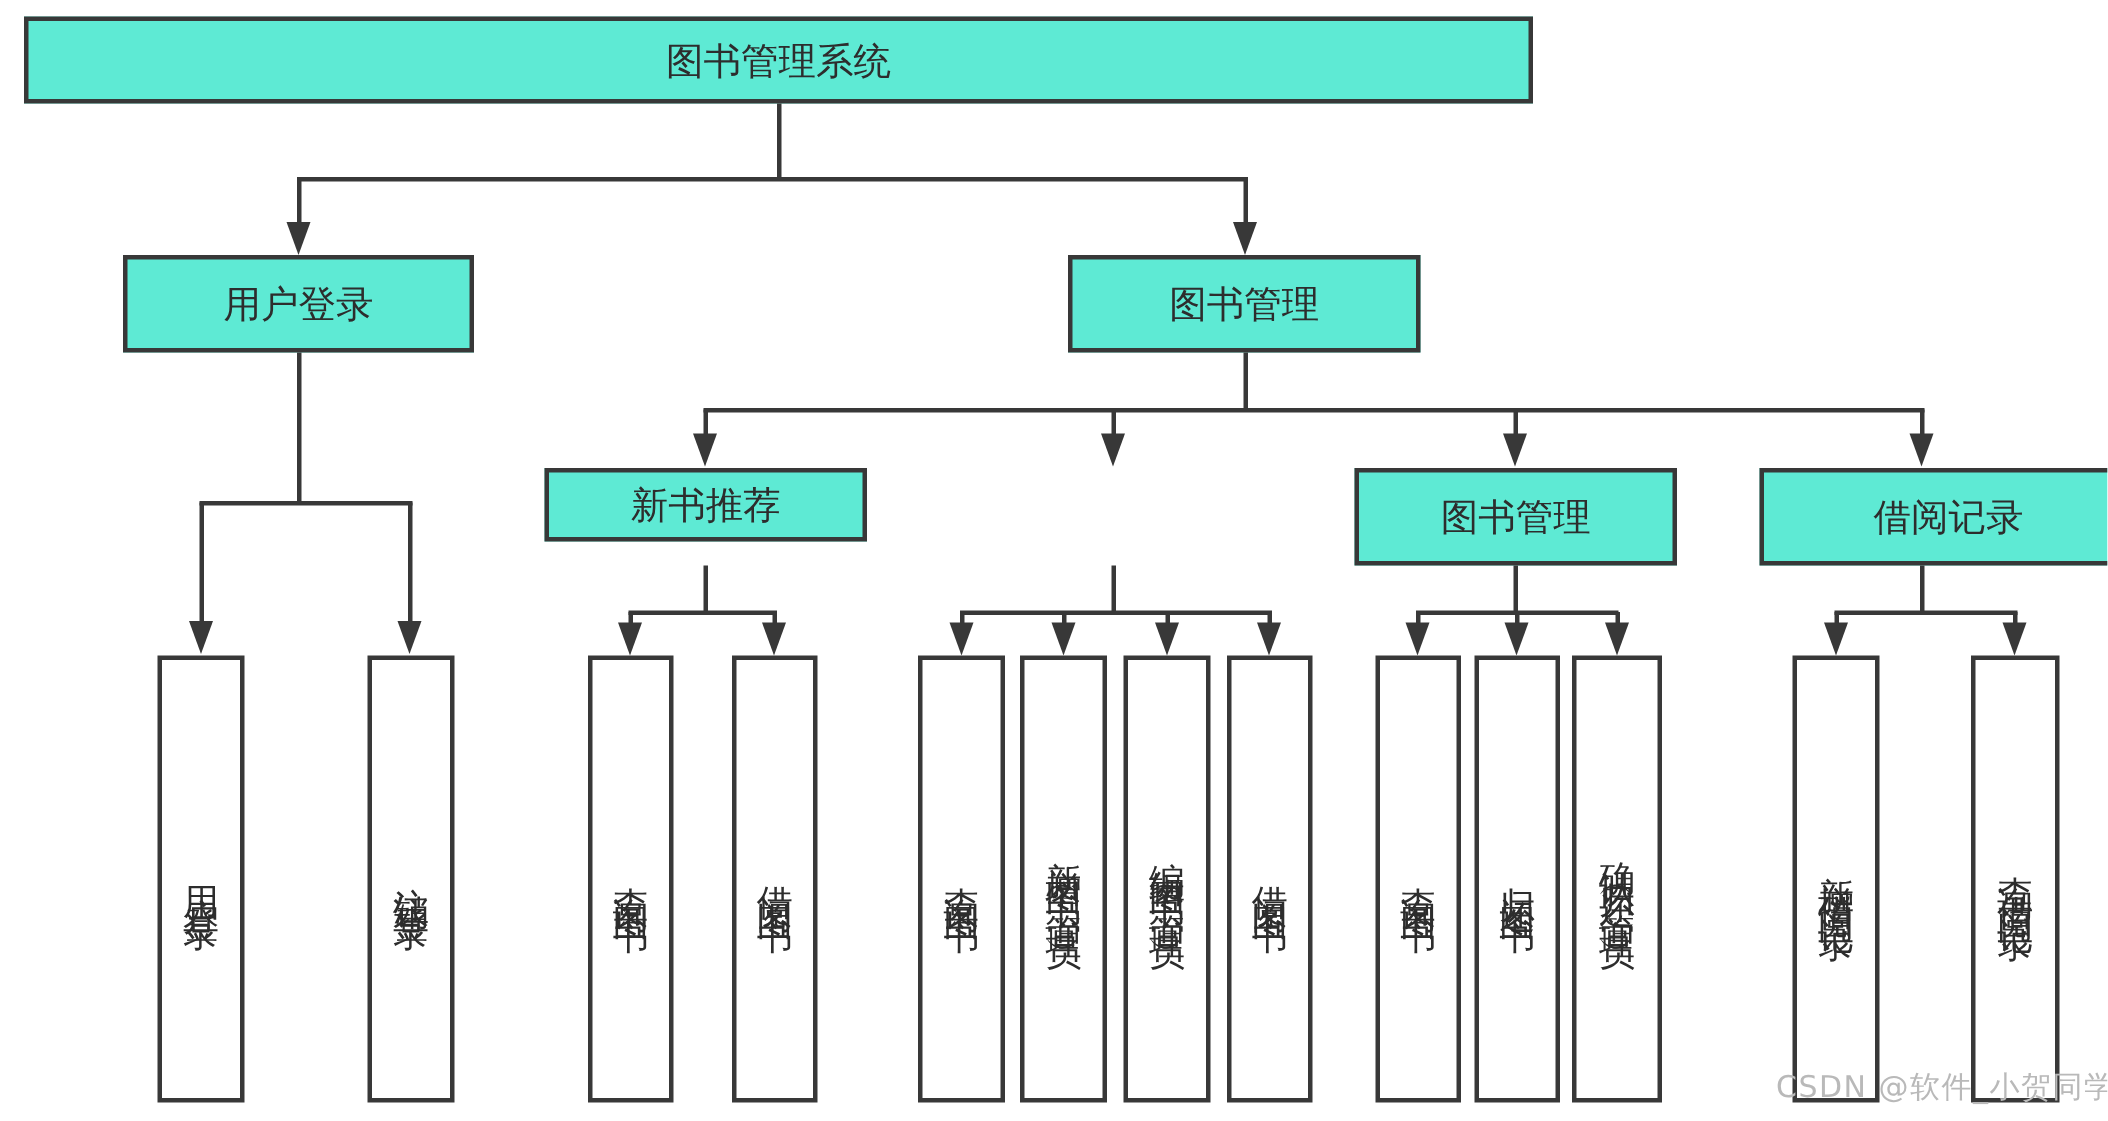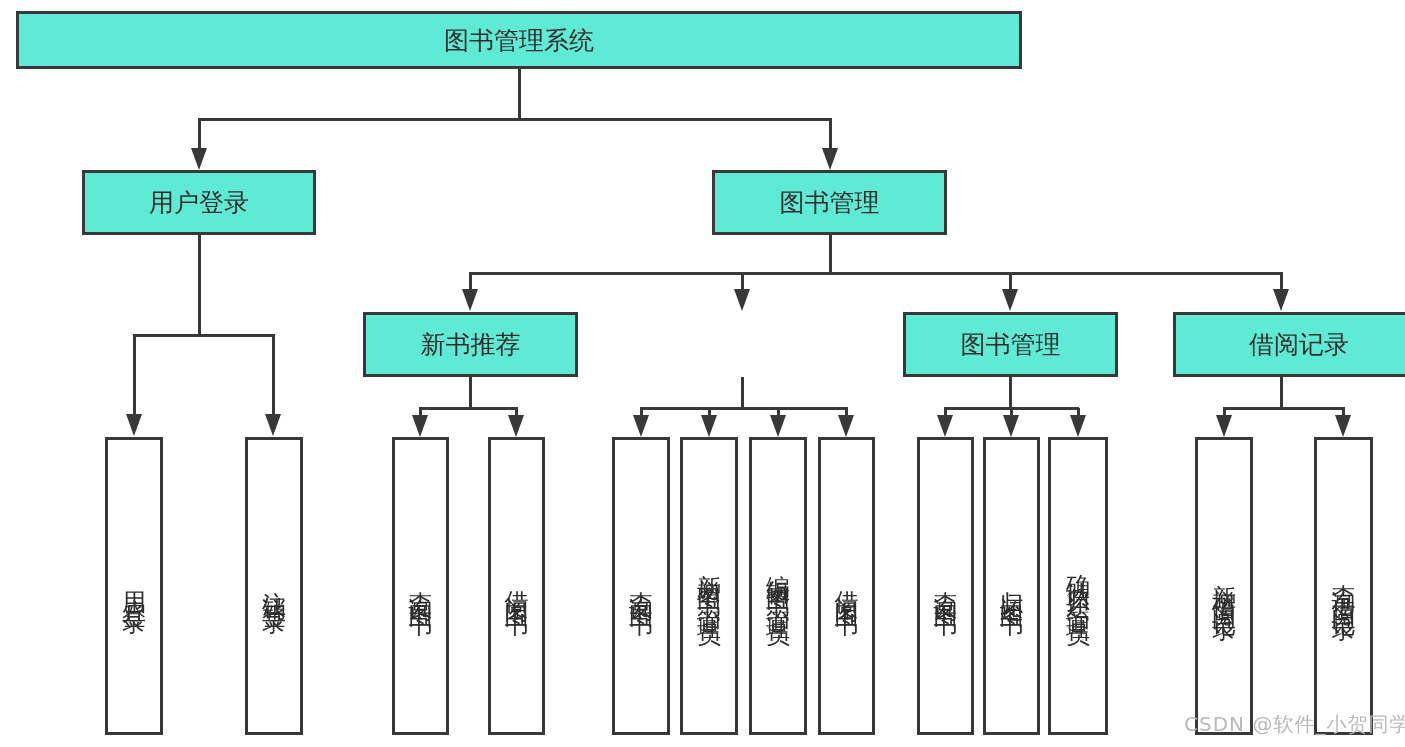--- a/index.html
+++ b/index.html
@@ -36,21 +36,21 @@
 </head>
 <body>
 
 <div class="stage">
 
   <div class="hbox" style="left:16px;top:11px;width:1006px;height:58px;">图书管理系统</div>
 
   <div class="hbox" style="left:82px;top:170px;width:234px;height:65px;">用户登录</div>
   <div class="hbox" style="left:712px;top:170px;width:235px;height:65px;">图书管理</div>
 
-  <div class="hbox" style="left:363px;top:312px;width:215px;height:65px;">新书推荐</div>
+  <div class="hbox" style="left:363px;top:312px;width:215px;height:49px;">新书推荐</div>
   <div class="hbox" style="left:903px;top:312px;width:215px;height:65px;">图书管理</div>
   <div class="hbox" style="left:1173px;top:312px;width:252px;height:65px;">借阅记录</div>
 
   <div class="vbox" style="left:105px;top:437px;width:58px;height:298px;">用户登录</div>
   <div class="vbox" style="left:245px;top:437px;width:58px;height:298px;">注销登录</div>
 
   <div class="vbox" style="left:392px;top:437px;width:57px;height:298px;">查询图书</div>
   <div class="vbox" style="left:488px;top:437px;width:57px;height:298px;">借阅图书</div>
 
   <div class="vbox" style="left:612px;top:437px;width:58px;height:298px;">查询图书</div>

